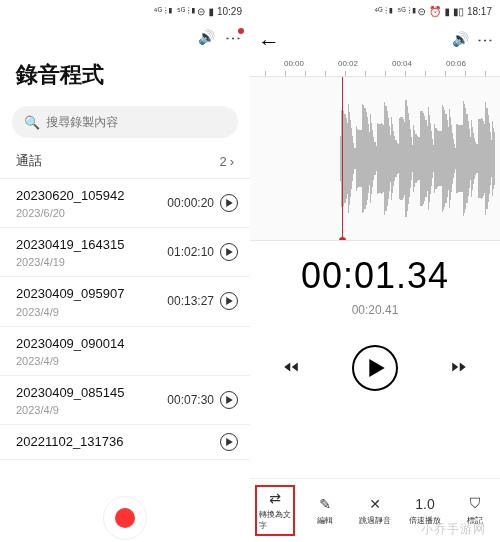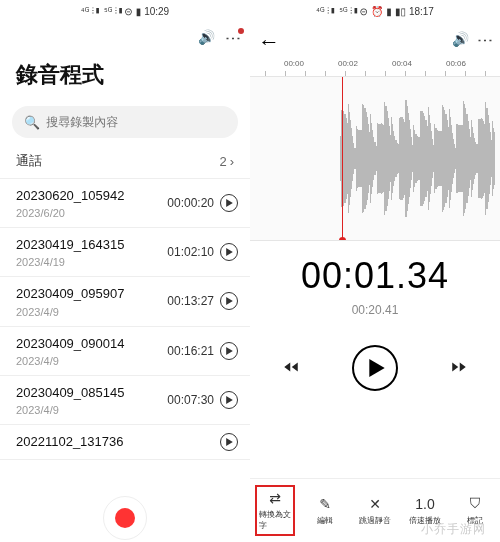--- a/index.html
+++ b/index.html
@@ -16,21 +16,21 @@
       width: 250px;
       height: 542px;
       background: #fff;
       position: relative;
       display: flex;
       flex-direction: column;
     }
     .status-bar {
       height: 22px;
       display: flex;
-      justify-content: center;
+      justify-content: flex-end;
       align-items: center;
       padding: 0 8px;
       font-size: 10px;
       color: #333;
     }
     .status-left, .status-right { display: flex; align-items: center; gap: 3px; }
     .signal-icon { font-size: 9px; }
     
     .left-header {
       height: 30px;
@@ -297,28 +297,20 @@
             <svg viewBox="0 0 10 12" fill="#333">
               <path d="M0 0 L10 6 L0 12 Z"></path>
             </svg>
           </span>
         </div>
       </div>
       <div class="recording-row">
         <div class="rec-left">
           <div class="rec-name">20230409_090014</div>
           <div class="rec-date">2023/4/9</div>
-        </div>
-        <div class="rec-right">
-          <span class="rec-duration">00:16:21</span>
-          <span class="play-btn">
-            <svg viewBox="0 0 10 12" fill="#333">
-              <path d="M0 0 L10 6 L0 12 Z"></path>
-            </svg>
-          </span>
         </div>
       </div>
       <div class="recording-row">
         <div class="rec-left">
           <div class="rec-name">20230409_085145</div>
           <div class="rec-date">2023/4/9</div>
         </div>
         <div class="rec-right">
           <span class="rec-duration">00:07:30</span>
           <span class="play-btn">

